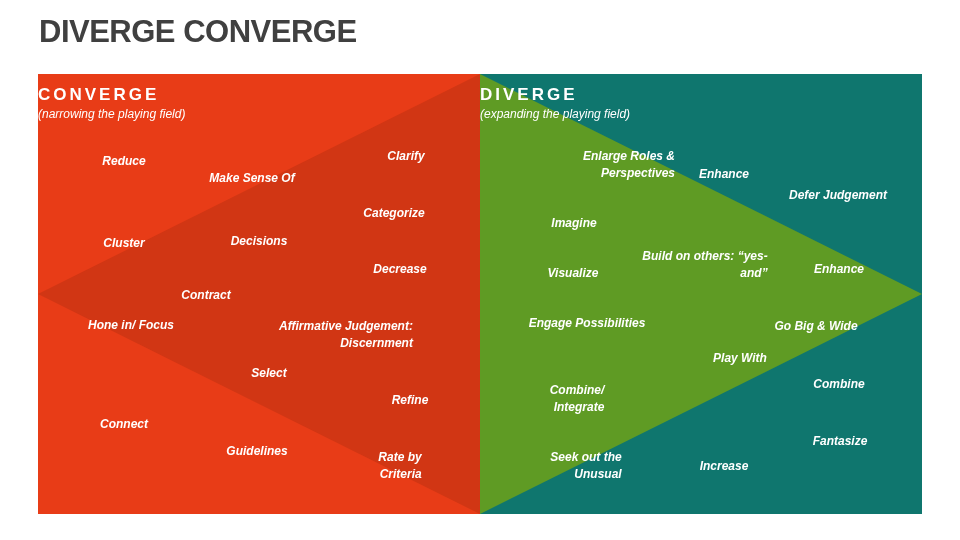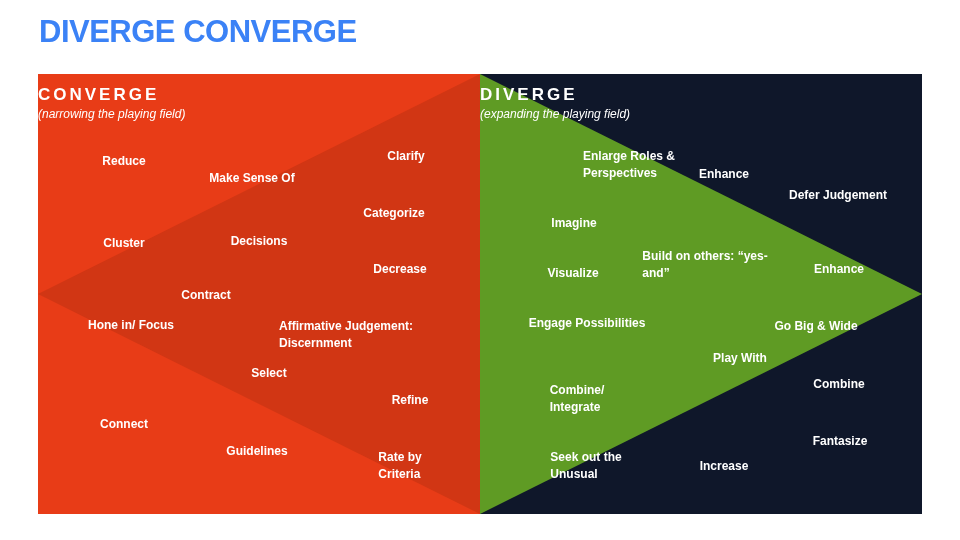--- a/index.html
+++ b/index.html
@@ -1,28 +1,28 @@
 <!DOCTYPE html>
 <html><head>
 <meta charset="utf-8">
 <style>
   html, body { margin:0; padding:0; }
   body { width:960px; height:540px; background:#ffffff; position:relative; overflow:hidden;
          font-family:"Liberation Sans", "DejaVu Sans", sans-serif; }
-  .title { position:absolute; left:39px; top:14px; font-size:31px; font-weight:bold; color:#3b82f6;
+  .title { position:absolute; left:39px; top:14px; font-size:31px; font-weight:bold; color:#404040;
            letter-spacing:-0.5px; }
   .panel { position:absolute; top:74px; height:440px; overflow:hidden; }
   .panel.left { left:38px; width:442px; background:#e83c17; }
-  .panel.right { left:480px; width:442px; background:#0f172a; }
+  .panel.right { left:480px; width:442px; background:#0f766e; }
   .panel svg { position:absolute; left:0; top:0; }
   .head { position:absolute; width:100%; color:#fff; }
   .head .h { font-size:17px; font-weight:bold; letter-spacing:3px; margin-top:11px; }
   .head .s { font-size:12px; font-style:italic; margin-top:2px; }
-  .word { position:absolute; color:#fff; font-size:12px; font-weight:bold; text-align:left;
-          line-height:17px; transform:translateX(-50%); white-space:nowrap; }
+  .word { position:absolute; color:#fff; font-size:12px; font-weight:bold; text-align:right;
+          line-height:17px; transform:translateX(-50%); white-space:nowrap;font-style:italic; }
 </style>
 </head>
 <body>
 
 <div class="title">DIVERGE CONVERGE</div>
 
 <div class="panel left">
   <svg width="442" height="440">
     <polygon points="442,0 442,440 0,220" fill="#d13614"></polygon>
   </svg>

